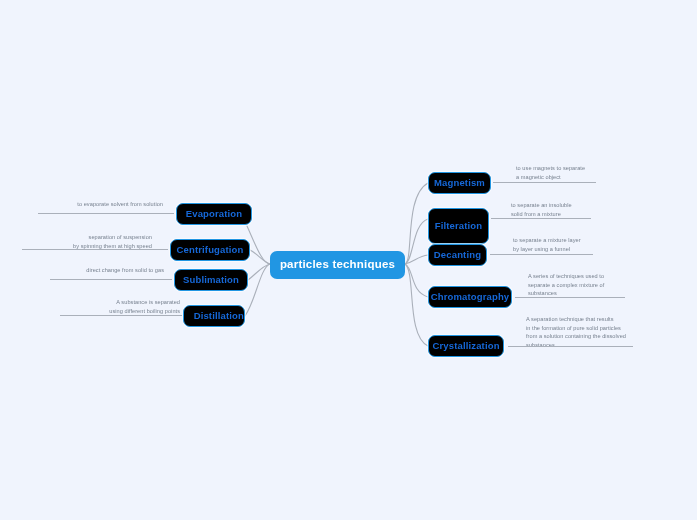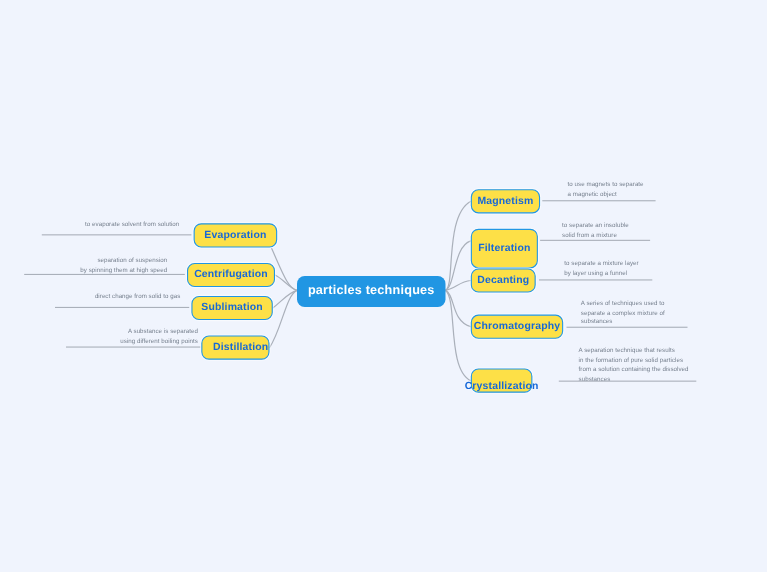--- a/index.html
+++ b/index.html
@@ -24,21 +24,21 @@
   #edges {
     position: absolute;
     left: 0; top: 0;
     width: 697px;
     height: 520px;
     pointer-events: none;
   }
   .node {
     position: absolute;
     box-sizing: border-box;
-    background: #fde047;
+    background: #000000;
     border: 1.5px solid #2196e3;
     border-radius: 7px;
     color: #1668d8;
     font-weight: bold;
     font-size: 9.5px;
     letter-spacing: 0.15px;
     display: flex;
     align-items: center;
     justify-content: center;
     white-space: nowrap;
@@ -147,21 +147,21 @@
       <div class="note right" style="left: 513px; top: 236px; width: 110px;">to separate a mixture layer
 by layer using a funnel</div>
       <div class="note-rule" style="left: 490px; top: 254px; width: 103px; background: rgb(170, 176, 186);"></div>
       <div class="node" style="left: 428px; top: 286px; width: 84px; height: 22px;">
         <span class="node-label">Chromatography</span>
       </div>
       <div class="note right" style="left: 528px; top: 272px; width: 118px;">A series of techniques used to
 separate a complex mixture of
 substances</div>
       <div class="note-rule" style="left: 515px; top: 297px; width: 110px; background: rgb(170, 176, 186);"></div>
-      <div class="node" style="left: 428px; top: 335px; width: 56px; height: 22px; align-items: flex-end;">
+      <div class="node" style="left: 428px; top: 335px; width: 76px; height: 22px;">
         <span class="node-label">Crystallization</span>
       </div>
       <div class="note right" style="left: 526px; top: 315px; width: 132px;">A separation technique that results
 in the formation of pure solid particles
 from a solution containing the dissolved
 substances</div>
       <div class="note-rule" style="left: 508px; top: 346px; width: 125px; background: rgb(170, 176, 186);"></div>
     </div>
 
 </div>

